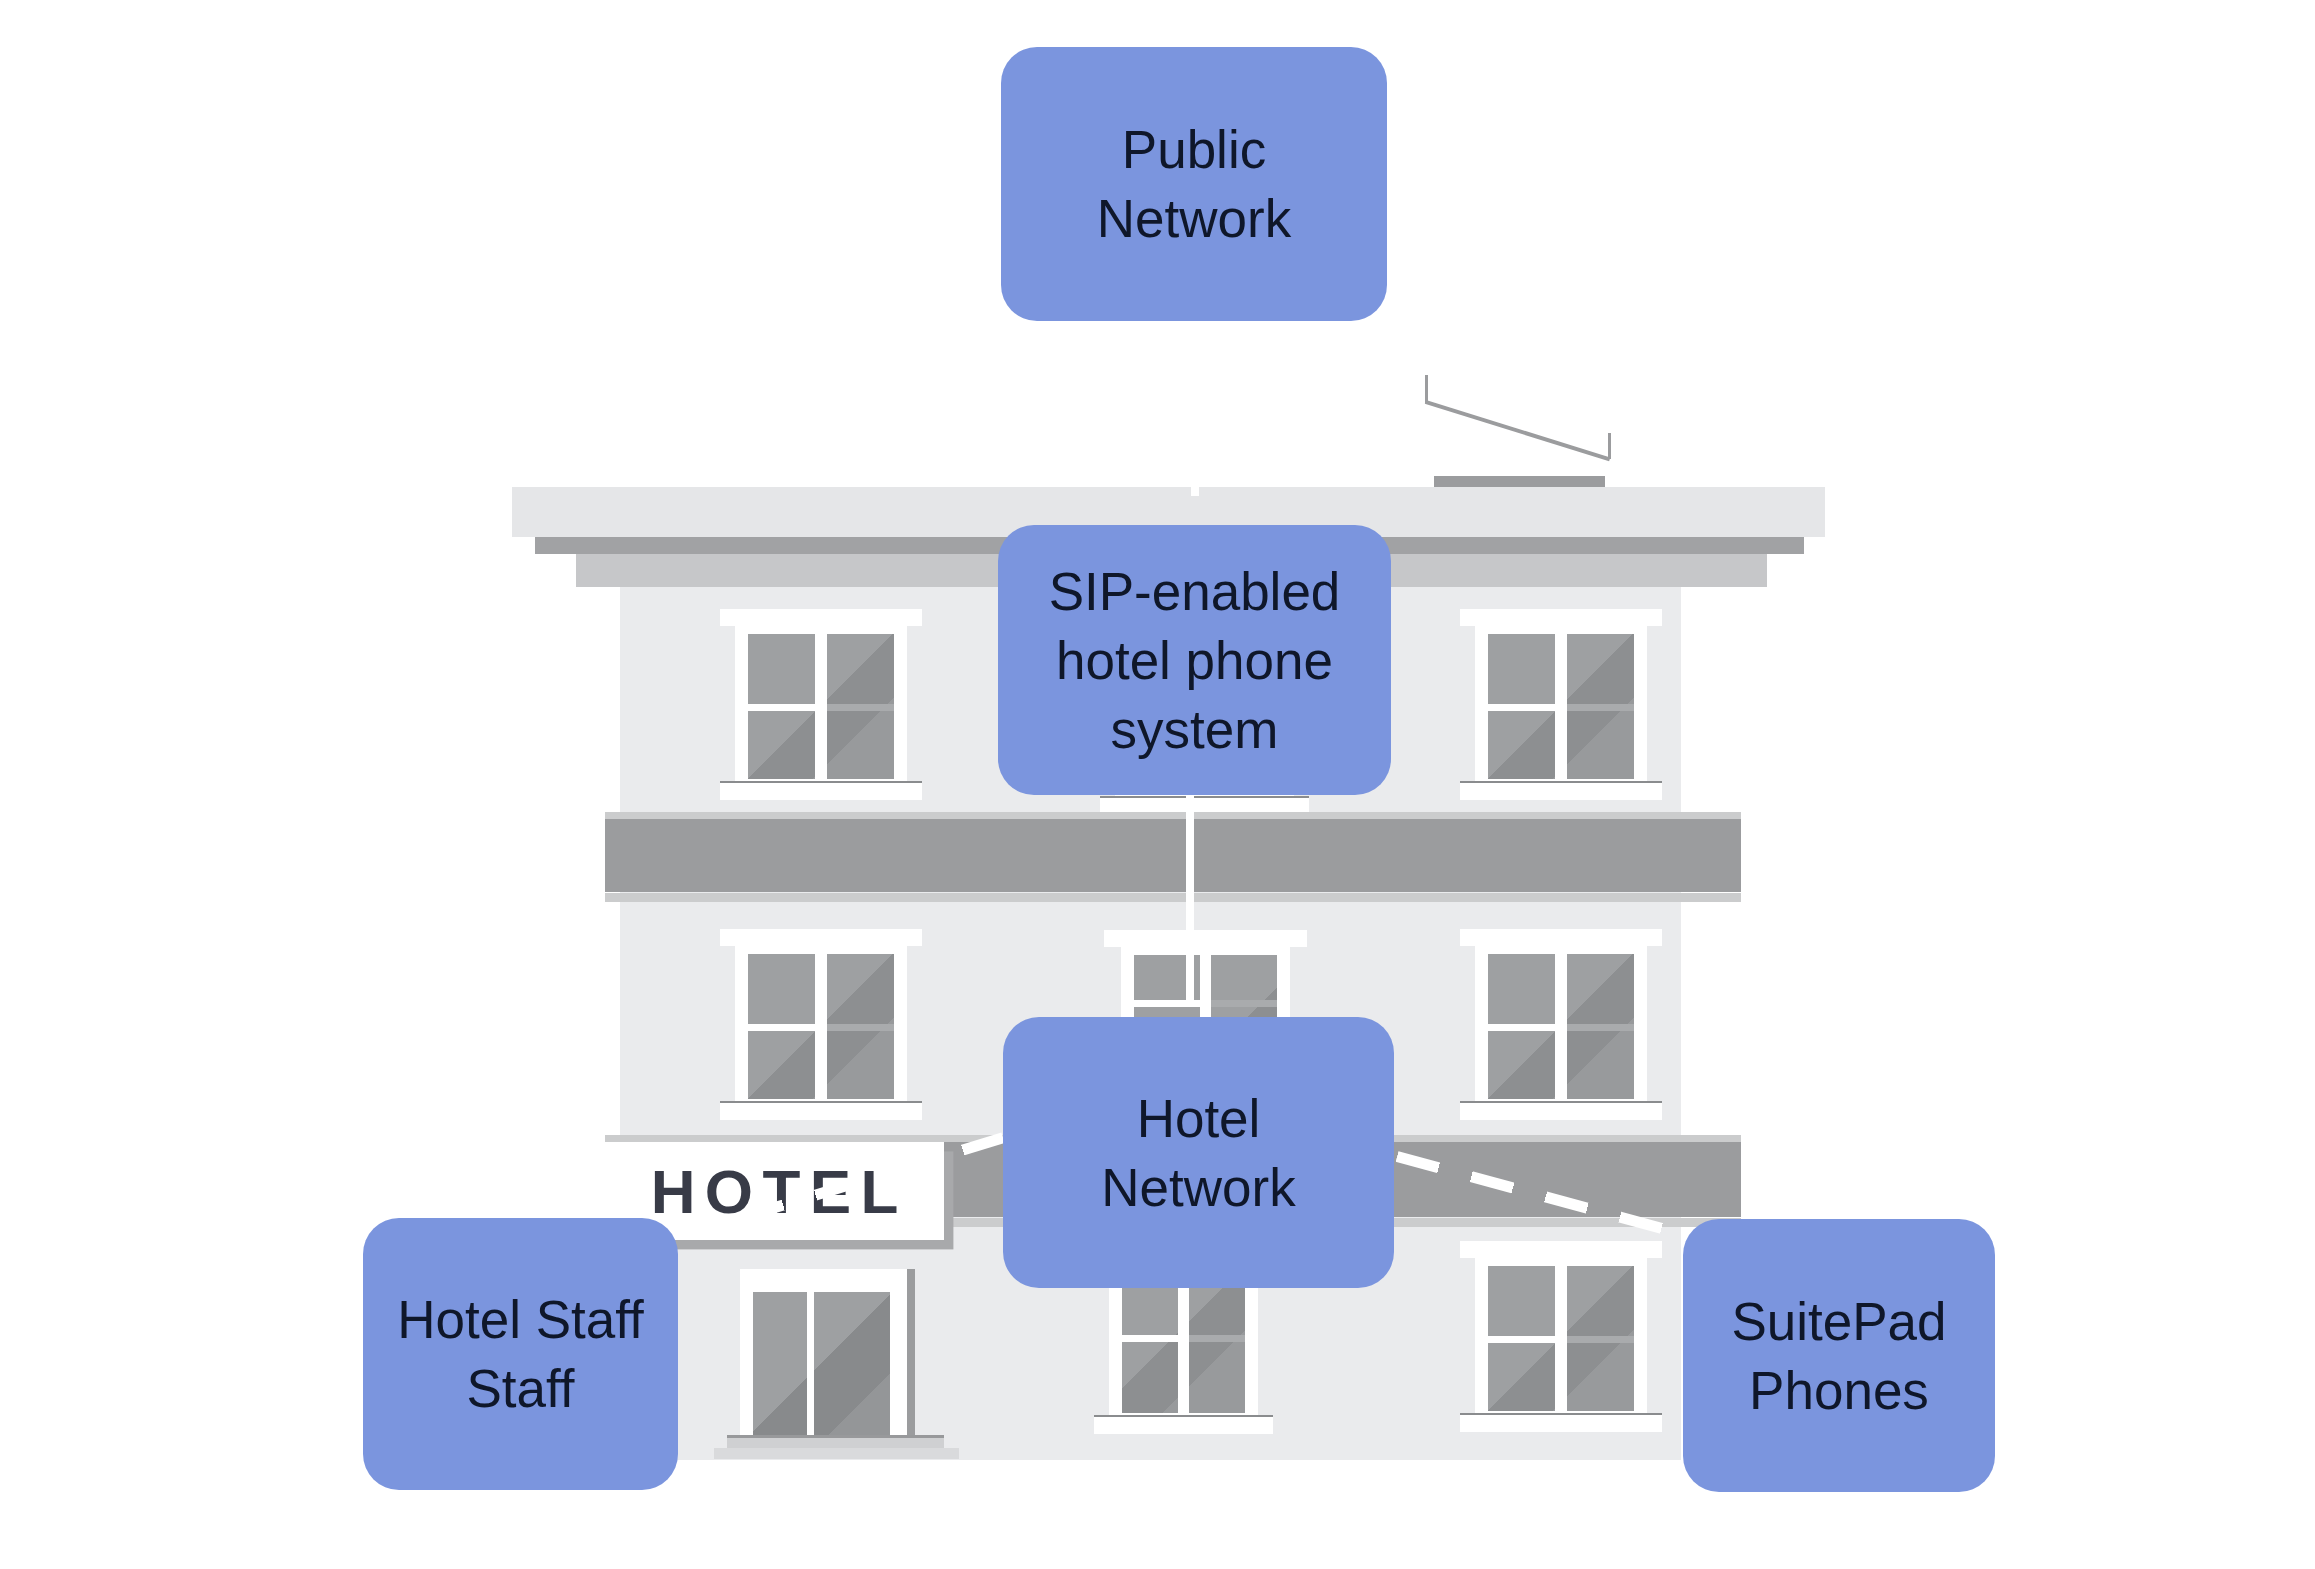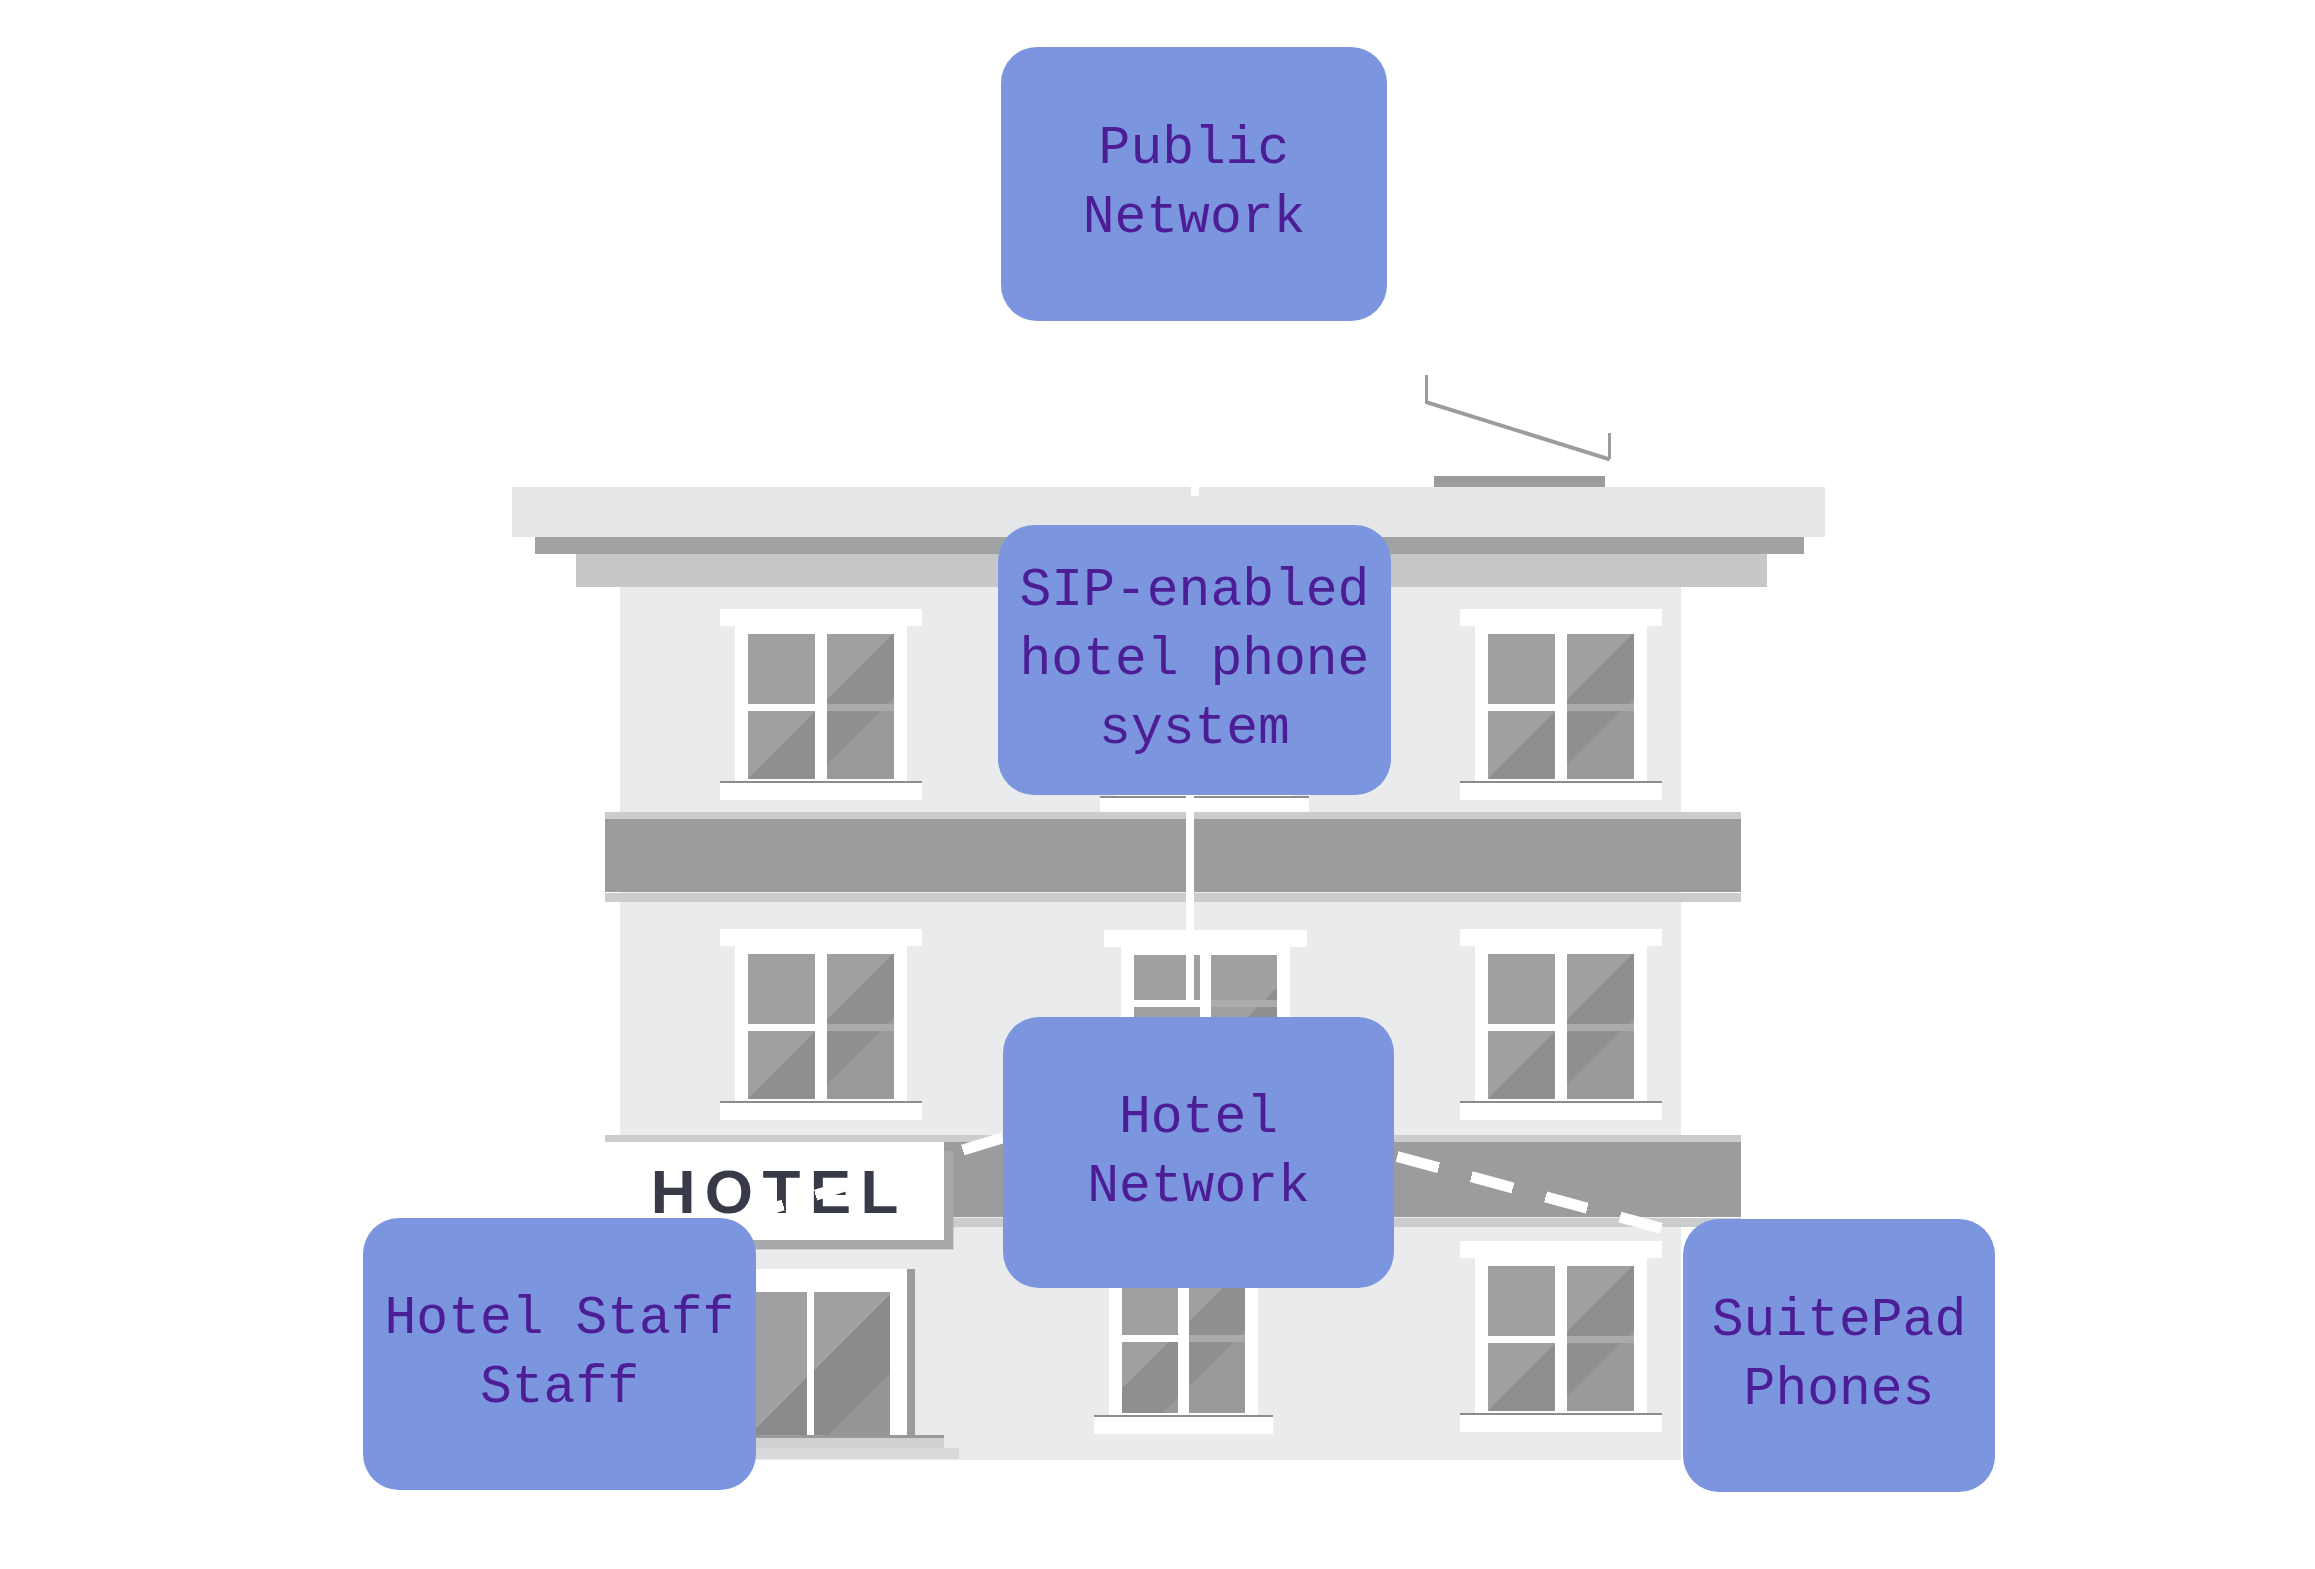--- a/index.html
+++ b/index.html
@@ -53,21 +53,21 @@
   .step2{left:714px;top:1448px;width:245px;height:11.3px;background:#d9dadc;}
 
   
   .connv{position:absolute;width:7.5px;background:#ffffff;}
   .dashline{position:absolute;height:11.3px;transform-origin:0 50%;
     background:repeating-linear-gradient(90deg,#ffffff 0 43px,rgba(255,255,255,0) 43px 77px);}
 
   
   .node{position:absolute;background:#7b95de;border-radius:36px;display:flex;flex-direction:column;
     align-items:center;justify-content:center;}
-  .node .nline{color:#4c1d95;font-size:53px;line-height:69px;white-space:nowrap;font-family:Liberation Mono, monospace;}
+  .node .nline{color:#0f172a;font-size:53px;line-height:69px;white-space:nowrap;}
 </style>
 </head>
 <body>
 
 <div id="canvas">
 
   <div>
 
     <div class="abs ant ant-v1"></div>
     <div class="abs ant ant-diag"></div>
@@ -209,21 +209,21 @@
     <div class="nline">SIP-enabled</div>
     <div class="nline">hotel phone</div>
     <div class="nline">system</div>
   </div>
 
   <div class="node" style="left:1003px;top:1017px;width:391px;height:271px;">
     <div class="nline">Hotel</div>
     <div class="nline">Network</div>
   </div>
 
-  <div class="node" style="left:363px;top:1218px;width:393px;height:272px;">
+  <div class="node" style="left:363px;top:1218px;width:315px;height:272px;">
     <div class="nline">Hotel Staff</div>
     <div class="nline">Staff</div>
   </div>
 
   <div class="node" style="left:1683px;top:1219px;width:312px;height:273px;">
     <div class="nline">SuitePad</div>
     <div class="nline">Phones</div>
   </div>
 
 </div>

